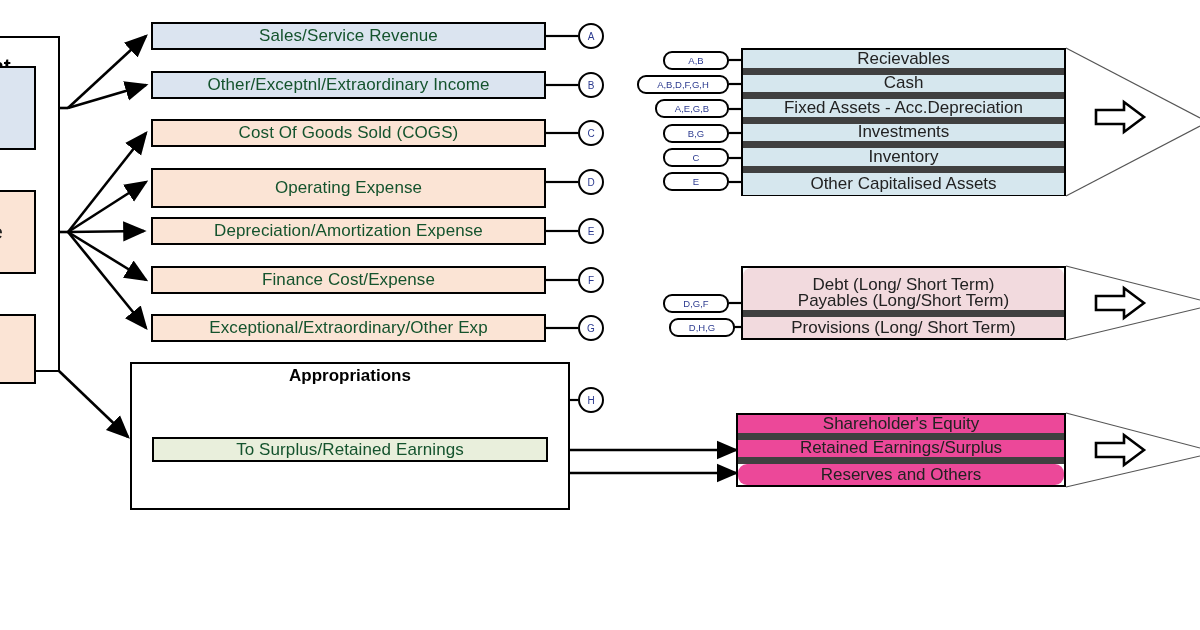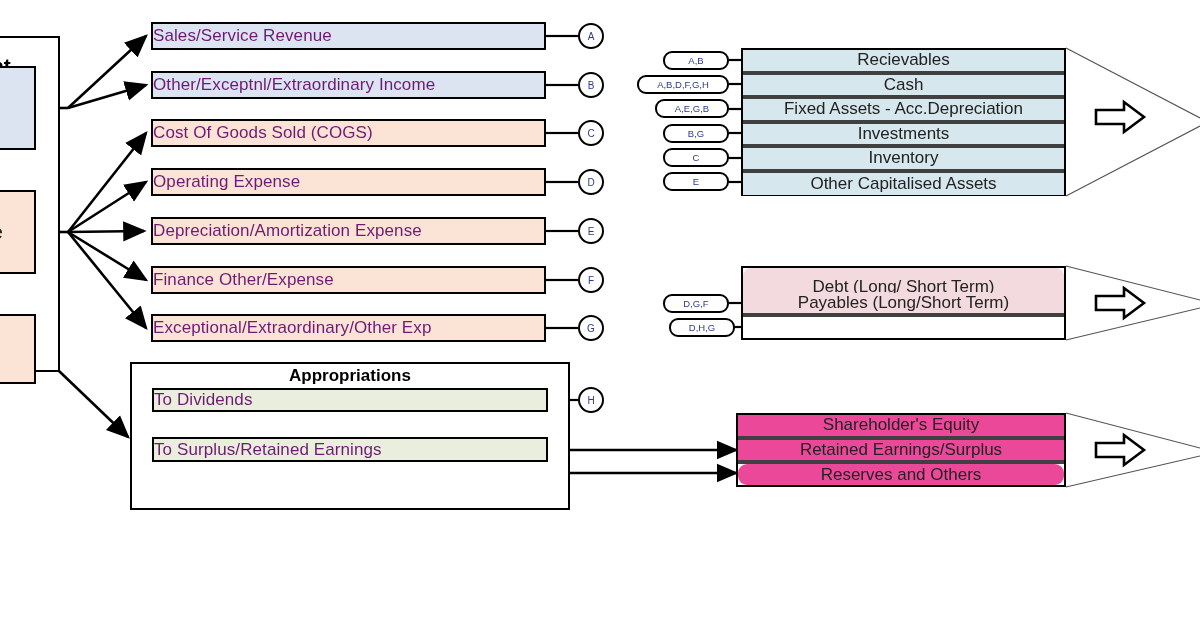--- a/index.html
+++ b/index.html
@@ -9,22 +9,22 @@
     position:relative;
   }
   #stage{position:absolute;left:0;top:0;width:1200px;height:630px;}
   #svg-layer{position:absolute;left:0;top:0;width:1200px;height:630px;pointer-events:none;}
 
   
   .bar{
     position:absolute;
     box-sizing:border-box;
     border:2px solid #000;
-    display:flex;align-items:center;
-    font-size:17px;color:#701a75;
+    display:flex;align-items:center;justify-content:center;
+    font-size:17px;color:#14532d;
     white-space:nowrap;
     letter-spacing:.1px;
   }
   .bar.income{background:#dbe4f0;}
   .bar.expense{background:#fbe4d5;}
   .bar.approp{background:#e9efdc;}
 
   
   #stmt-frame{
     position:absolute;left:-140px;top:36px;width:200px;height:336px;
@@ -45,21 +45,21 @@
     position:absolute;width:26px;height:26px;border-radius:50%;
     box-sizing:border-box;border:2px solid #000;background:#fff;
     display:flex;align-items:center;justify-content:center;
     font-size:10px;color:#2b3a8f;
   }
 
   
   .panel{position:absolute;box-sizing:border-box;border:2px solid #000;background:#fff;}
   .prow{
     position:absolute;left:0;box-sizing:border-box;
-    border-bottom:4px solid #404040;
+    border-bottom:7px solid #404040;
     display:flex;align-items:center;justify-content:center;
     font-size:17px;color:#222;white-space:nowrap;
   }
   .prow.last{border-bottom:none;}
   .prow.assets{background:#d6e7ee;}
   .prow.liab{background:#f2dade;}
   .prow.eq{background:#ec4899;}
 
   
   .tag{
@@ -187,54 +187,51 @@
     <span>B</span>
   </div>
 
   <div class="bar expense" style="left:151px;top:119px;width:395px;height:28px;">
     <span>Cost Of Goods Sold (COGS)</span>
   </div>
   <div class="circ" style="left:578px;top:120px;">
     <span>C</span>
   </div>
 
-  <div class="bar expense" style="left:151px;top:168px;width:395px;height:28px;">
+  <div class="bar expense" style="left:151px;top:168px;width:395px;height:40px;">
     <span>Operating Expense</span>
   </div>
   <div class="circ" style="left:578px;top:169px;">
     <span>D</span>
   </div>
 
   <div class="bar expense" style="left:151px;top:217px;width:395px;height:28px;">
     <span>Depreciation/Amortization Expense</span>
   </div>
   <div class="circ" style="left:578px;top:218px;">
     <span>E</span>
   </div>
 
   <div class="bar expense" style="left:151px;top:266px;width:395px;height:28px;">
-    <span>Finance Other/Expense</span>
+    <span>Finance Cost/Expense</span>
   </div>
   <div class="circ" style="left:578px;top:267px;">
     <span>F</span>
   </div>
 
   <div class="bar expense" style="left:151px;top:314px;width:395px;height:28px;">
     <span>Exceptional/Extraordinary/Other Exp</span>
   </div>
   <div class="circ" style="left:578px;top:315px;">
     <span>G</span>
   </div>
 
   <div id="approp-frame"></div>
   <div id="approp-title">Appropriations</div>
 
-  <div class="bar approp" style="left:152px;top:388px;width:396px;height:24px;">
-    <span>To Dividends</span>
-  </div>
   <div class="circ" style="left:578px;top:387px;">
     <span>H</span>
   </div>
 
   <div class="bar approp" style="left:152px;top:437px;width:396px;height:25px;">
     <span>To Surplus/Retained Earnings</span>
   </div>
 
   <div class="panel" style="left:741px;top:48px;width:325px;height:148px;">
     <div class="prow assets" style="top:0;width:100%;height:24.5px;">
@@ -276,20 +273,23 @@
     <span>E</span>
   </div>
 
   <div class="panel" style="left:741px;top:266px;width:325px;height:74px;">
     <div class="prow liab" style="top:0;width:100%;height:41px;border-radius:8px;">
       <span>Debt (Long/ Short Term)</span>
     </div>
     <div class="prow liab" style="top:24.5px;width:100%;height:24.5px;">
       <span>Payables (Long/Short Term)</span>
     </div>
+    <div class="prow liab last" style="top:49px;width:100%;height:21px;">
+      <span>Provisions (Long/ Short Term)</span>
+    </div>
   </div>
 
   <div class="tag" style="left:663px;top:294px;width:66px;">
     <span>D,G,F</span>
   </div>
   <div class="tag" style="left:663px;top:318px;width:66px;margin-left:6px;">
     <span>D,H,G</span>
   </div>
 
   <div class="panel" style="left:736px;top:413px;width:330px;height:74px;">

